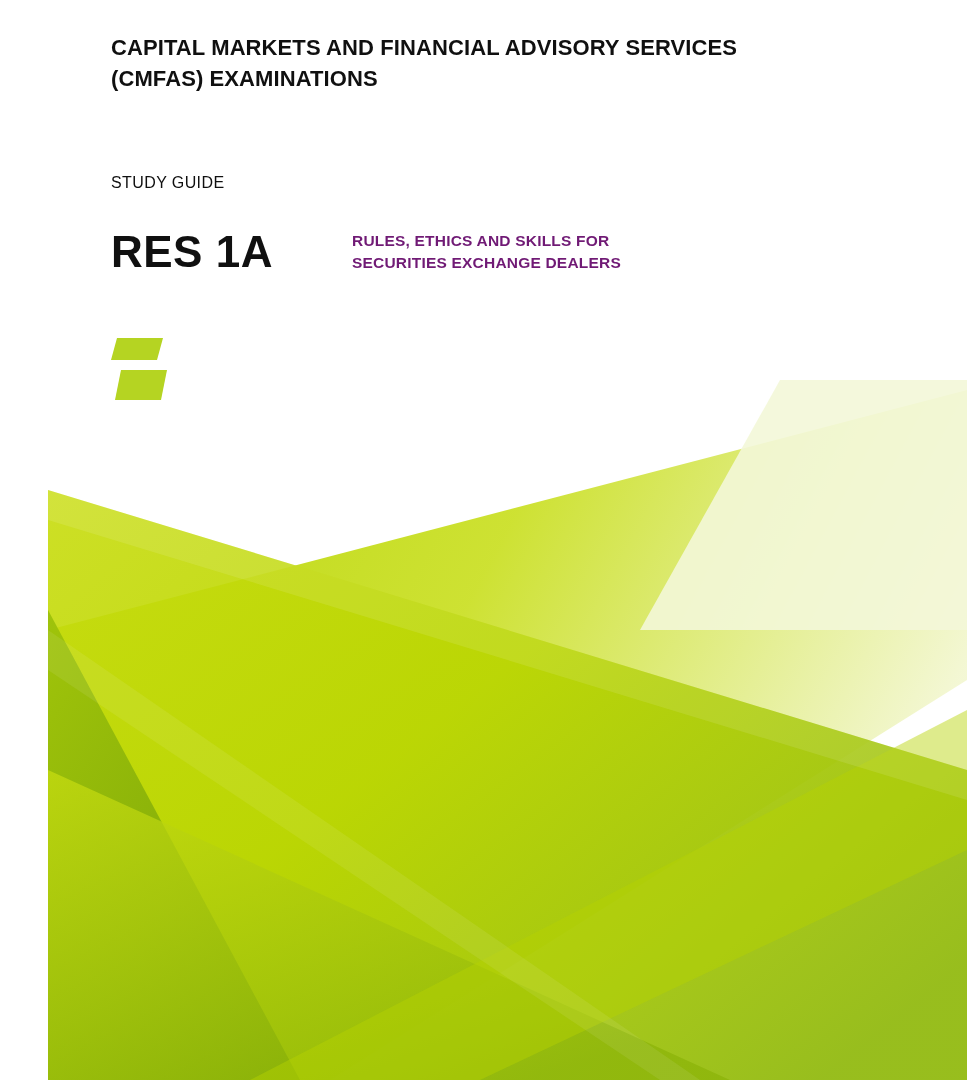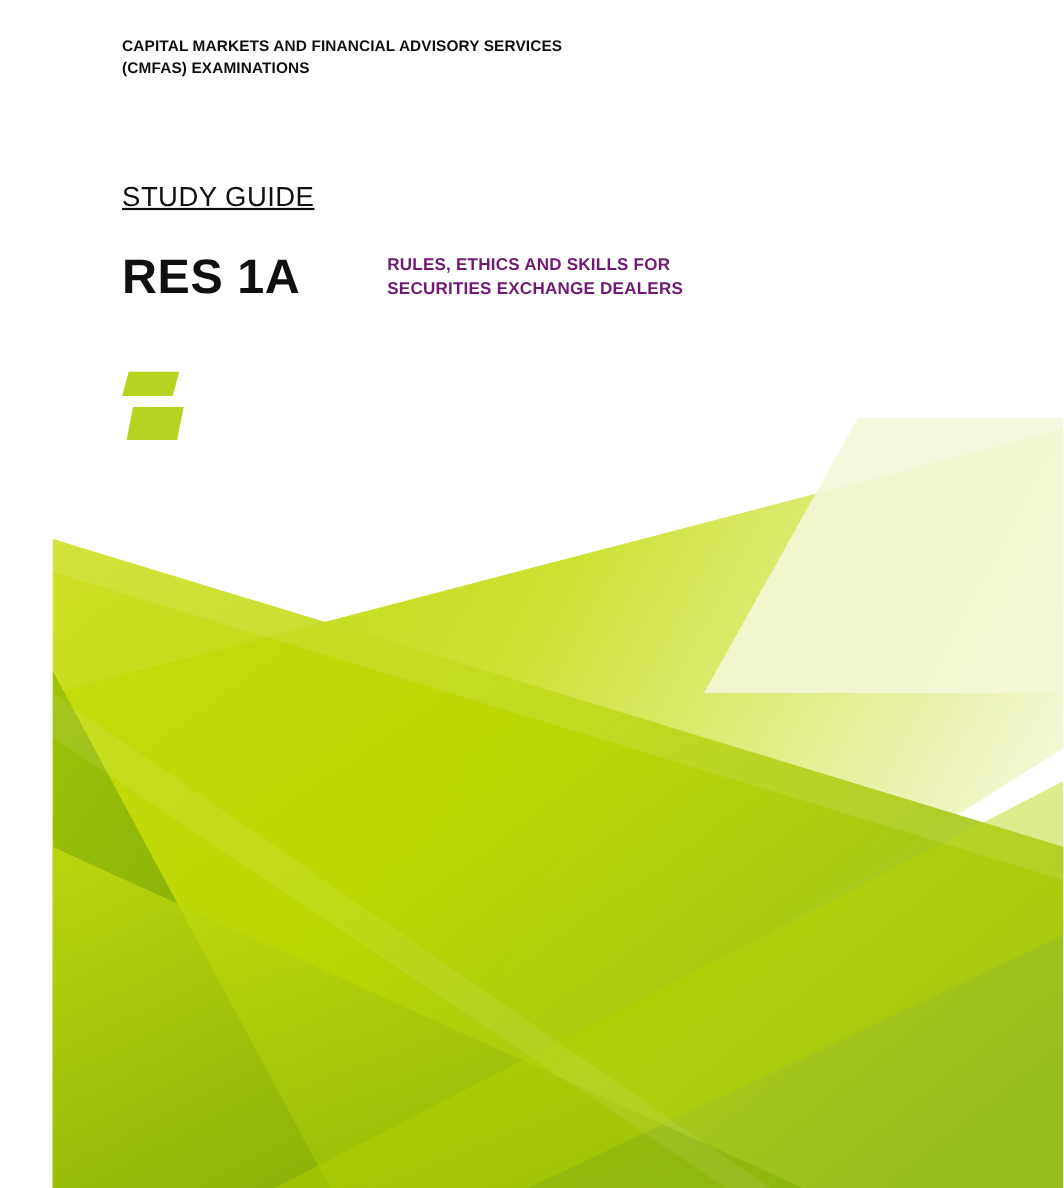--- a/index.html
+++ b/index.html
@@ -22,37 +22,36 @@
     background: #ffffff;
     overflow: hidden;
   }
 
   
   .exam-title {
     position: absolute;
     left: 111px;
     top: 32px;
     width: 720px;
-    font-size: 14px;
+    font-size: 22px;
     font-weight: bold;
     line-height: 1.42;
     letter-spacing: 0.1px;
     color: #101010;
     white-space: pre-line;
   }
 
   .study-guide-label {
     position: absolute;
     left: 111px;
-    top: 165px;
-    font-size: 25px;
+    top: 174px;
+    font-size: 16px;
     font-weight: normal;
     letter-spacing: 0.4px;
     color: #101010;
-    text-decoration: underline;
   }
 
   .module-code {
     position: absolute;
     left: 111px;
     top: 230px;
     font-size: 44px;
     font-weight: bold;
     letter-spacing: 0.5px;
     color: #101010;

